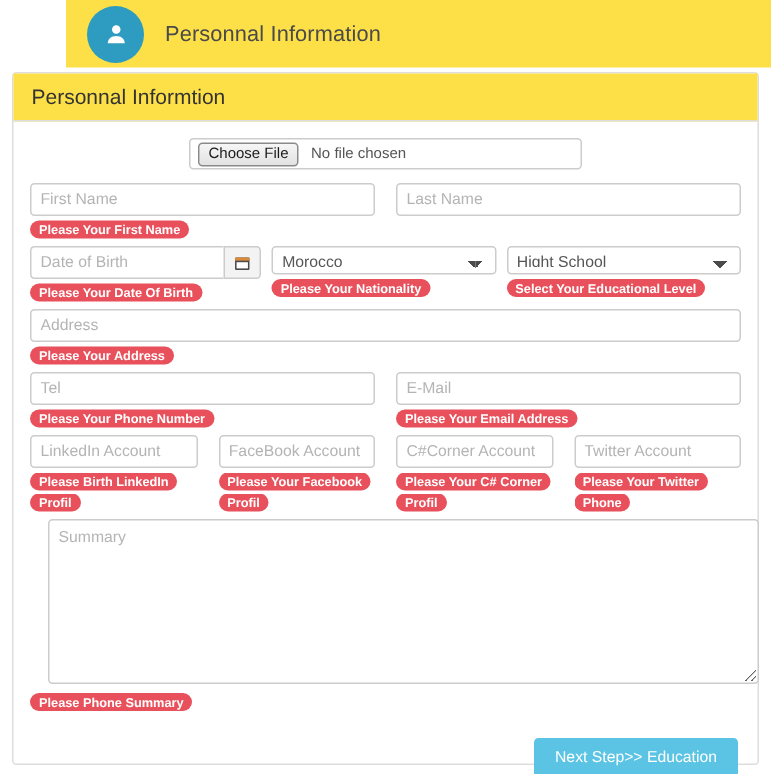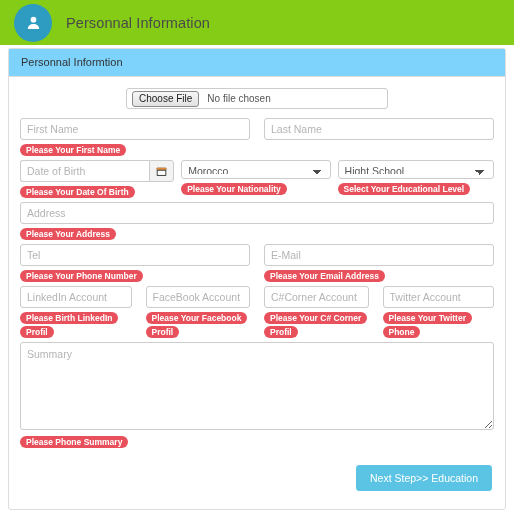--- a/index.html
+++ b/index.html
@@ -16,21 +16,22 @@
     overflow: hidden;
   }
 
   
   .page-header {
     height: 45px;
     display: flex;
     align-items: center;
     padding-left: 14px;
     box-sizing: border-box;
-    background: #84cc16;
+    background: #fde047;
+    margin-left: 44px;
   }
   .avatar-circle {
     width: 38px;
     height: 38px;
     border-radius: 50%;
     background: #2d9cc0;
     display: flex;
     align-items: center;
     justify-content: center;
     flex: 0 0 auto;
@@ -48,24 +49,24 @@
   .panel {
     margin: 3px 8px 0 8px;
     border: 1px solid #dddddd;
     border-radius: 3px;
     background: #ffffff;
     box-sizing: border-box;
     width: 498px;
     height: 462px;
   }
   .panel-heading {
-    background: #7dd3fc;
+    background: #fde047;
     border-bottom: 1px solid #dddddd;
     padding: 7px 12px 8px 12px;
-    font-size: 11px;
+    font-size: 14px;
     color: #333333;
   }
   .panel-body {
     padding: 9px 11px 10px 11px;
   }
 
   
   .row {
     display: flex;
     gap: 0px;
@@ -86,23 +87,24 @@
     background: #ffffff;
     font-family: "Liberation Sans", sans-serif;
     font-size: 10.5px;
     color: #555555;
     padding: 4px 6px;
     height: 22px;
     outline: none;
   }
   input.inp::placeholder, textarea.ta::placeholder { color: #b4b4b4; }
   textarea.ta {
-    height: 88px;
+    height: 110px;
     resize: vertical;
     padding-top: 5px;
+    margin-left: 12px;
   }
   select.sel {
     height: 19px;
     appearance: none;
     -webkit-appearance: none;
     -moz-appearance: none;
     background-image:
       linear-gradient(45deg, transparent 50%, #4b4b4b 50%),
       linear-gradient(135deg, #4b4b4b 50%, transparent 50%);
     background-position:

